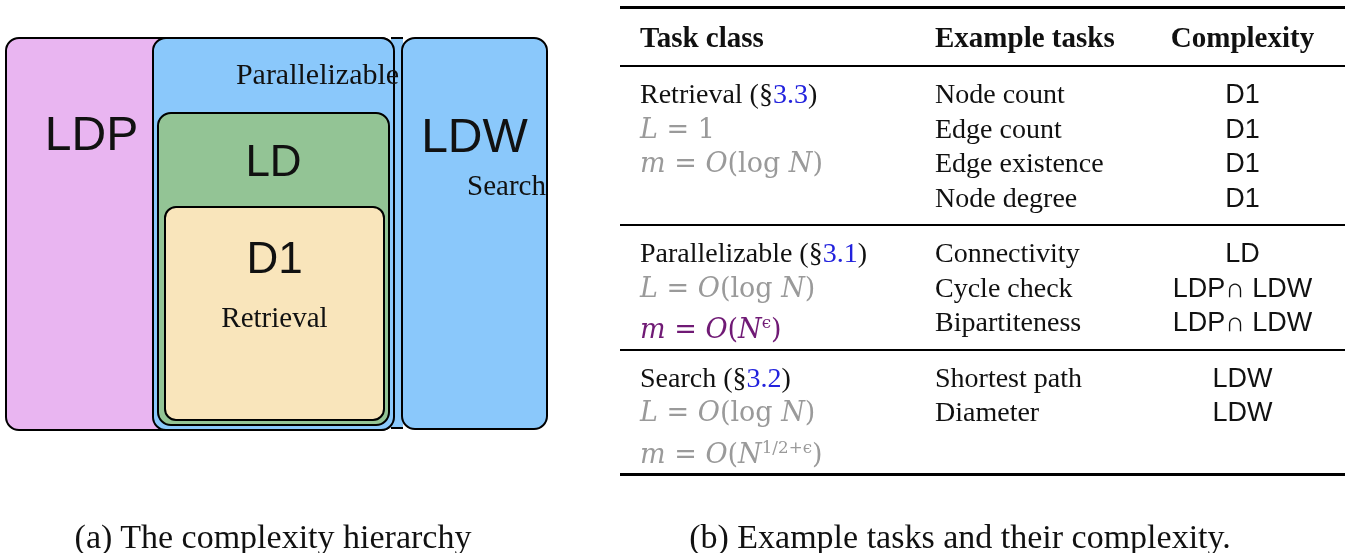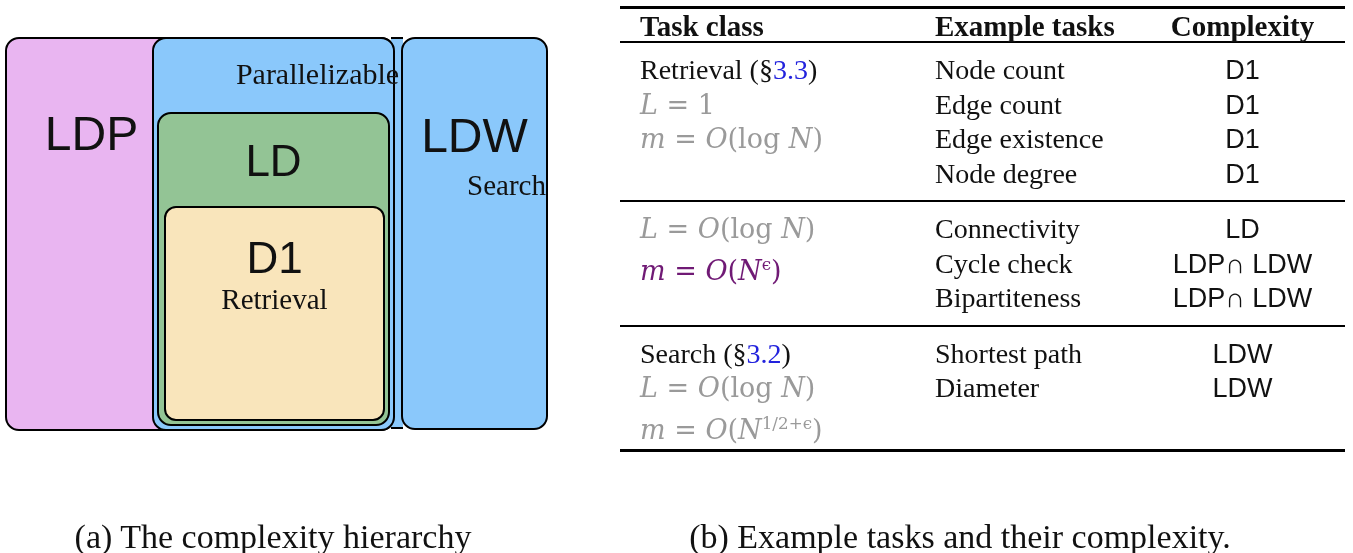--- a/index.html
+++ b/index.html
@@ -15,30 +15,30 @@
   #ldw-box{left:401px;top:37px;width:147px;height:393px;z-index:3;}
   #ld-box{left:157px;top:112px;width:233px;height:314px;z-index:4;border-radius:14px;}
   #d1-box{left:164px;top:206px;width:221px;height:215px;z-index:5;border-radius:12px;}
 
   .dlabel{position:absolute;z-index:10;text-align:center;line-height:1.12;}
   .sansl{font-family:"Liberation Sans","DejaVu Sans",sans-serif;}
   #ldp-label{left:18px;width:147px;top:107px;font-size:48px;}
   #par-label{left:152px;width:243px;top:57px;font-size:30px;padding-left:44px;}
   #ld-label{left:157px;width:233px;top:136px;font-size:44px;}
   #d1-label{left:164px;width:221px;top:233px;font-size:44px;}
-  #retrieval-label{left:164px;width:221px;top:283px;font-size:29px;}
+  #retrieval-label{left:164px;width:221px;top:301px;font-size:29px;}
   #ldw-label{left:401px;width:147px;top:109px;font-size:48px;}
   #search-label{left:401px;width:147px;top:169px;font-size:29px;padding-left:32px;}
 
   
   #tbl{position:absolute;left:620px;top:0;width:725px;font-size:28px;line-height:34.5px;}
   .rule{border-top:2px solid #000;}
   .rule.thick{border-top-width:3.4px;}
   #rule-top{margin-top:6px;}
-  .thead{display:grid;grid-template-columns:315px 205px 1fr;height:32px;align-items:center;
+  .thead{display:grid;grid-template-columns:315px 205px 1fr;height:56px;align-items:center;
          font-weight:bold;font-size:29px;}
   .sec{display:grid;grid-template-columns:315px 205px 1fr;padding:10px 0 9px 0;}
   .pad1{padding-left:20px;}
   .line{height:34.5px;white-space:nowrap;}
   .c3{text-align:center;}
   .sansc{font-family:"Liberation Sans","DejaVu Sans",sans-serif;font-size:27px;}
   .math{font-family:"DejaVu Serif","Liberation Serif",serif;font-size:27px;}
   .math sup{font-size:0.62em;}
   .ref{text-decoration:none;cursor:pointer;}
 
@@ -97,20 +97,21 @@
         <div class="line sansc">D1</div>
         <div class="line sansc">D1</div>
         <div class="line sansc">D1</div>
       </div>
     </div>
 
     <div class="rule"></div>
 
     <div class="sec">
       <div class="pad1">
+        <div class="line"><span>Parallelizable (§</span><span class="ref" style="color: rgb(34, 34, 221);">3.1</span><span>)</span></div>
         <div class="line math" style="color: rgb(154, 154, 154);"><i>L</i> = <i>O</i>(log <i>N</i>)</div>
         <div class="line math" style="color: #701a75;"><i>m</i> = <i>O</i>(<i>N</i><sup>ϵ</sup>)</div>
       </div>
       <div>
         <div class="line">Connectivity</div>
         <div class="line">Cycle check</div>
         <div class="line">Bipartiteness</div>
       </div>
       <div class="c3">
         <div class="line sansc">LD</div>

